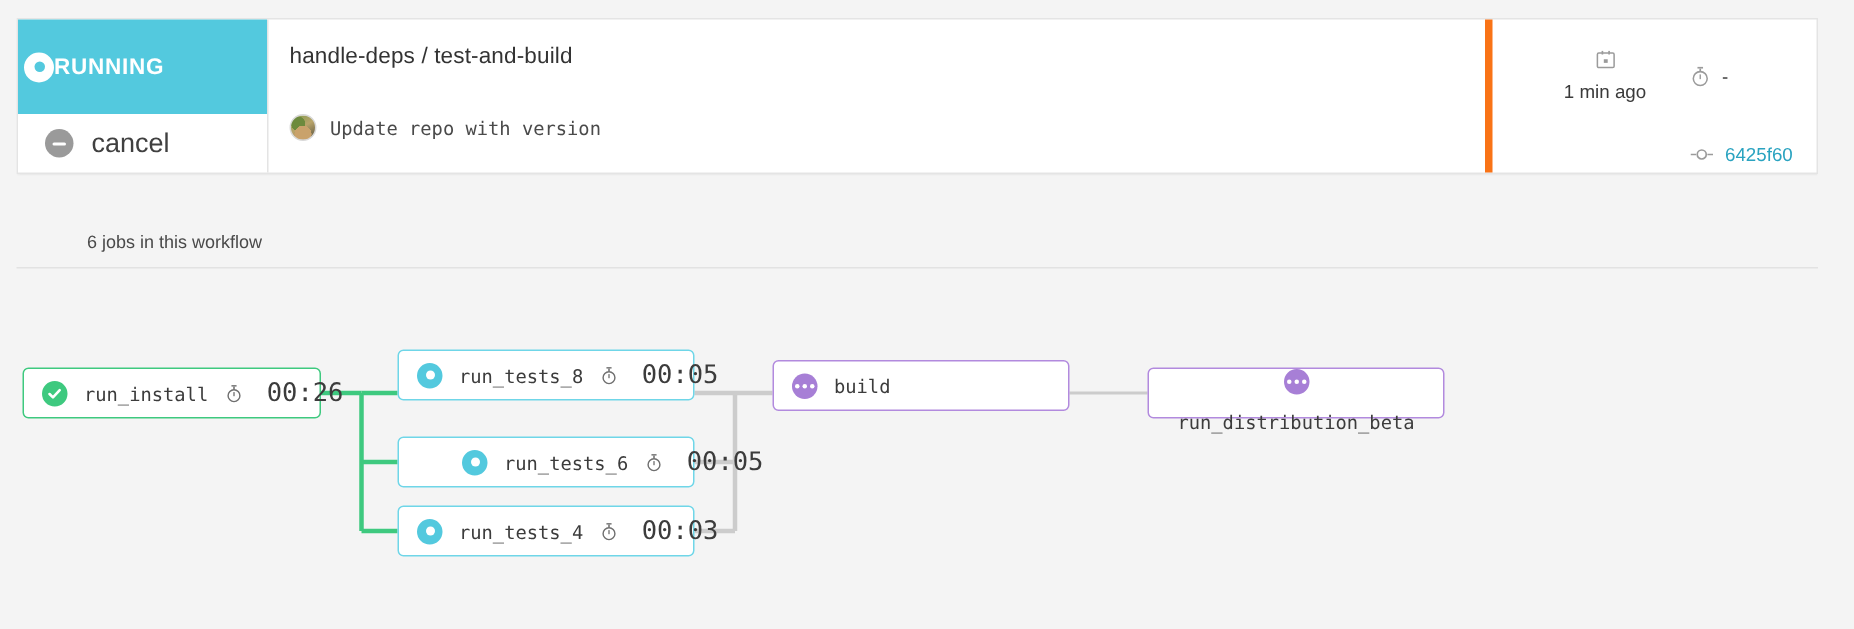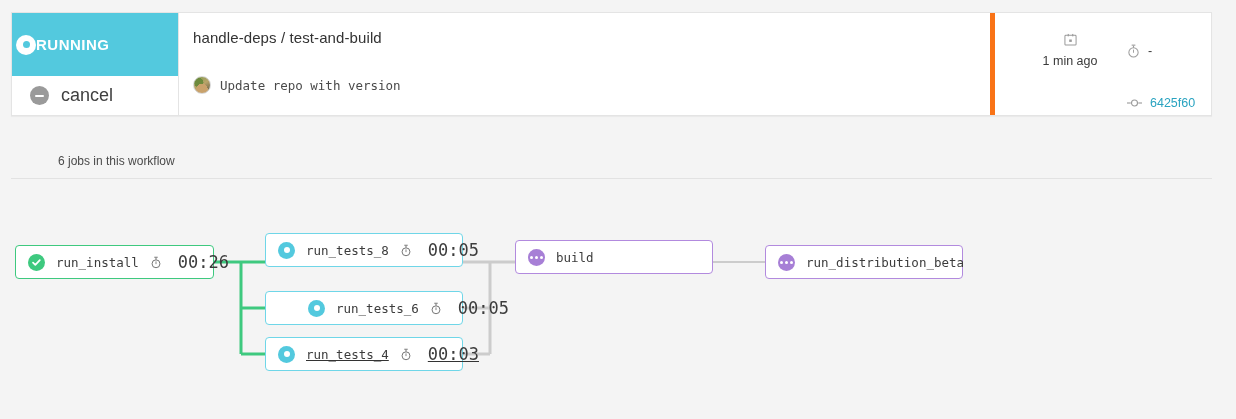--- a/index.html
+++ b/index.html
@@ -347,21 +347,21 @@
         <svg class="sw" width="12" height="13" viewBox="0 0 14 15">
           <circle cx="7" cy="9" r="4.6" fill="none" stroke="#6f6f6f" stroke-width="1.1"></circle>
           <rect x="5" y="0.8" width="4" height="1.1" fill="#6f6f6f"></rect>
           <rect x="6.4" y="1.9" width="1.2" height="2.2" fill="#6f6f6f"></rect>
           <rect x="6.5" y="6.2" width="1" height="3.2" fill="#6f6f6f"></rect>
         </svg>
         <span>00:05</span>
       </span>
     </div>
 
-    <div class="node n-running" style="left:265px; top:337px; width:198px;text-decoration:underline;">
+    <div class="node n-running" style="left:265px; top:337px; width:198px;">
       <span class="dot dot-running">
           <i></i>
         </span>
       <span class="nname">run_tests_4</span>
       <span class="ndur">
         <svg class="sw" width="12" height="13" viewBox="0 0 14 15">
           <circle cx="7" cy="9" r="4.6" fill="none" stroke="#6f6f6f" stroke-width="1.1"></circle>
           <rect x="5" y="0.8" width="4" height="1.1" fill="#6f6f6f"></rect>
           <rect x="6.4" y="1.9" width="1.2" height="2.2" fill="#6f6f6f"></rect>
           <rect x="6.5" y="6.2" width="1" height="3.2" fill="#6f6f6f"></rect>
@@ -372,21 +372,21 @@
 
     <div class="node n-blocked" style="left:515px; top:240px; width:198px;">
       <span class="dot dot-blocked">
           <i></i>
           <i></i>
           <i></i>
         </span>
       <span class="nname">build</span>
     </div>
 
-    <div class="node n-blocked" style="left:765px; top:245px; width:198px;">
+    <div class="node n-blocked" style="left:765px; top:245px; width:198px;flex-direction:column;">
       <span class="dot dot-blocked">
           <i></i>
           <i></i>
           <i></i>
         </span>
       <span class="nname">run_distribution_beta</span>
     </div>
 
   </div>
 </div>

